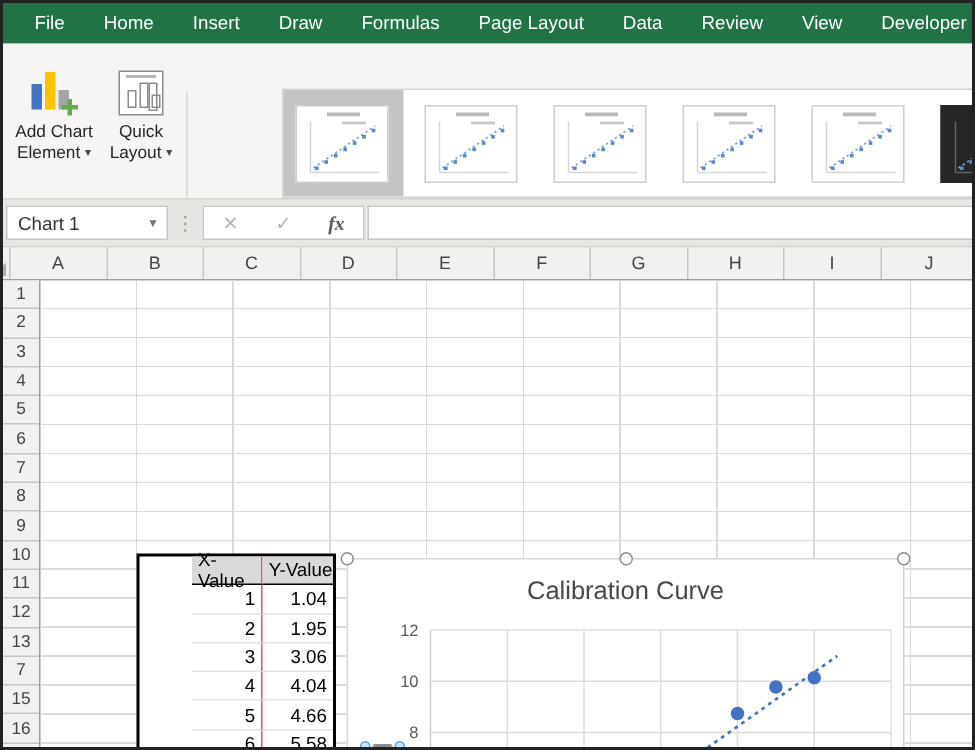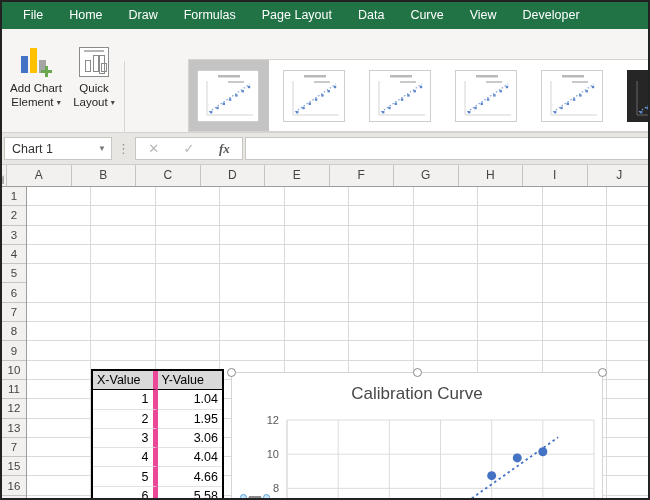--- a/index.html
+++ b/index.html
@@ -64,45 +64,46 @@
     background-image:
       repeating-linear-gradient(to right, transparent 0px, transparent 63.5px, #dadada 63.5px, #dadada 64.5px),
       repeating-linear-gradient(to bottom, transparent 0px, transparent 18.3px, #dadada 18.3px, #dadada 19.3px);
   }
   
   .xytable{position:absolute;left:89px;top:204px;width:129px;border:2px solid #000;box-sizing:content-box;background:#fff;}
   .trow{display:flex;height:19.3px;}
   .tcell{width:64.5px;box-sizing:border-box;font-size:12.5px;color:#000;display:flex;align-items:center;}
   .tcell.head{background:#d9d9d9;border-bottom:1px solid #000;padding-left:4px;}
   .tcell.val{justify-content:flex-end;padding-right:4px;border-bottom:1px solid #e2e2e2;}
-  .tcell.c0{border-right:5px solid #ec4899;}
+  .tcell.c0{border-right:1px solid #ec4899;margin-left:35px;}
   
   .chart{position:absolute;left:229px;top:207px;width:372px;height:285px;background:#fff;border:1px solid #d7d5d3;box-sizing:border-box;cursor:move;}
   .handle{position:absolute;width:9px;height:9px;border-radius:50%;background:#fff;border:1.5px solid #8c8c8c;box-sizing:border-box;z-index:5;}
   .chart-title{position:absolute;left:0;top:11px;width:100%;text-align:center;font-size:17px;color:#484848;cursor:pointer;}
   .eq{position:absolute;left:149px;top:58px;width:200px;text-align:center;font-size:11px;color:#404040;line-height:16px;cursor:pointer;}
   .ylabbox{position:absolute;left:11px;top:124px;width:24px;height:55px;background:#fff;border:1px dashed #a9a9a9;box-sizing:border-box;cursor:pointer;}
   .ylabbox .rot{position:absolute;left:0;top:0;width:100%;height:100%;display:flex;align-items:center;justify-content:center;
     writing-mode:vertical-rl;transform:rotate(180deg);font-size:11.5px;color:#595959;}
   .ylabbox .stem{position:absolute;left:5px;top:-2px;width:12px;height:2px;background:#8c8c8c;}
   .bh{position:absolute;width:7px;height:7px;border-radius:50%;background:#cde6f7;border:1px solid #56a0d8;box-sizing:border-box;z-index:6;}
 </style>
 </head>
 <body>
 
 <div id="app">
 
   <div class="tabbar" id="tabbar">
       <div class="tab">File</div>
       <div class="tab">Home</div>
+      <div class="tab">Insert</div>
       <div class="tab">Draw</div>
       <div class="tab">Formulas</div>
       <div class="tab">Page Layout</div>
       <div class="tab">Data</div>
-      <div class="tab">Curve</div>
+      <div class="tab">Review</div>
       <div class="tab">View</div>
       <div class="tab">Developer</div>
     </div>
 
   <div class="ribbon">
     <div class="bigbtn" style="left:4px;width:60px;">
       <div class="ic">
           <span class="ace-ic">
         <i class="b" style="left:2px;height:17px;background:#4472c4;"></i>
         <i class="b" style="left:11px;height:25px;background:#ffc000;"></i>

